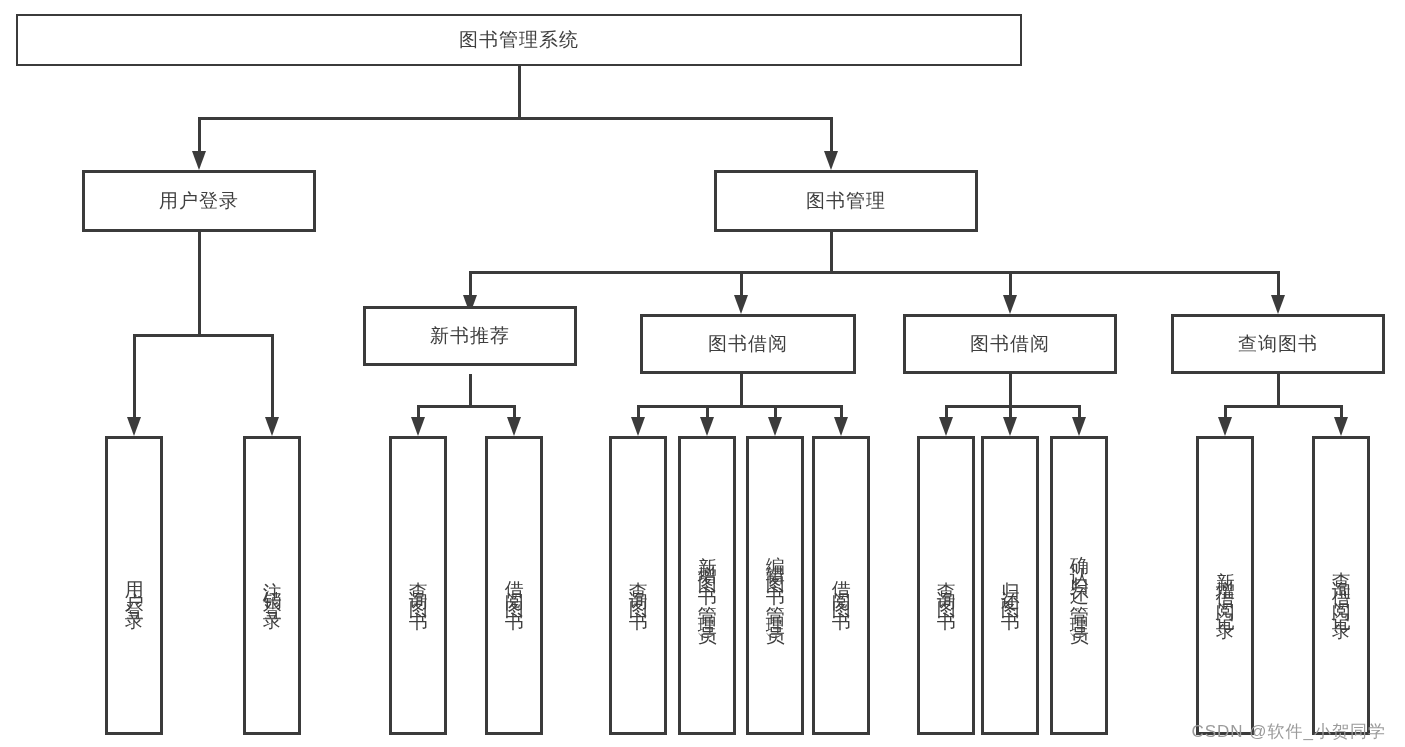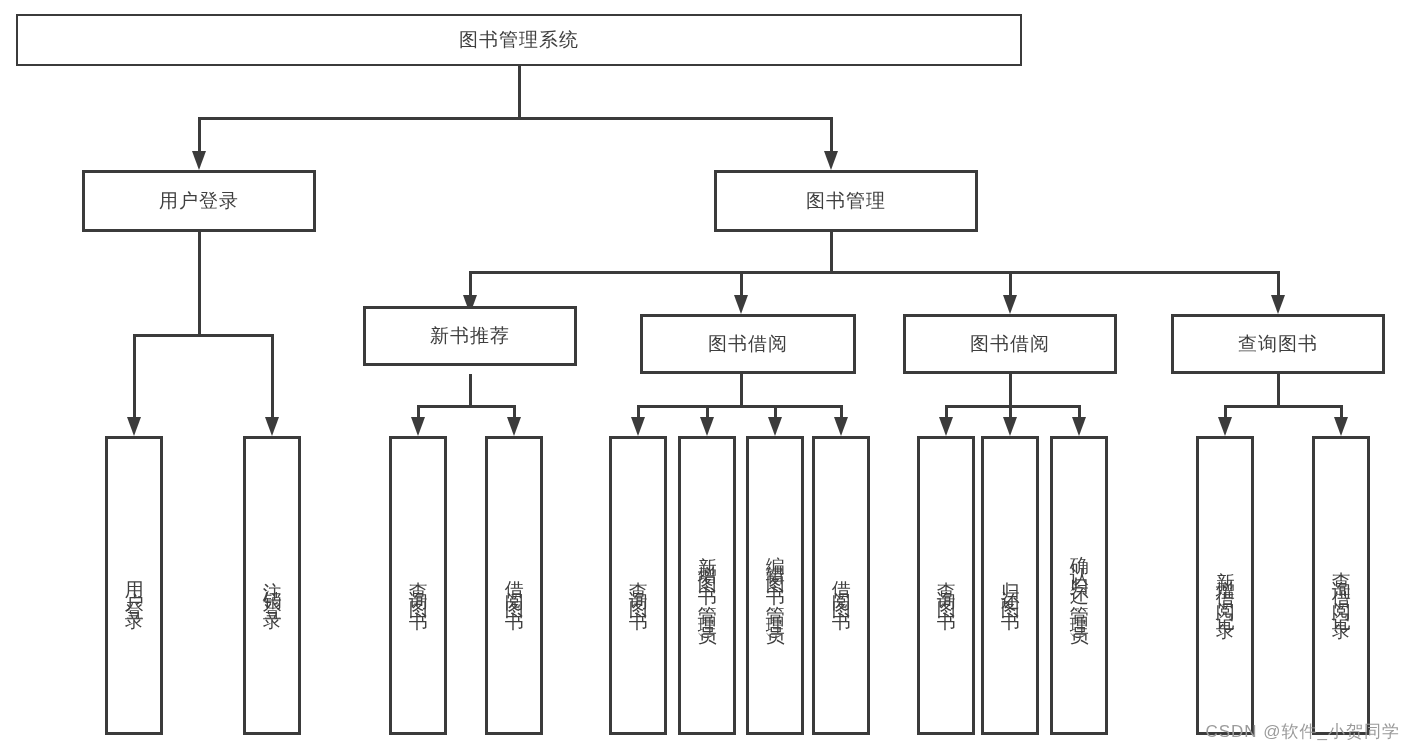--- a/index.html
+++ b/index.html
@@ -15,21 +15,21 @@
     border:3px solid #3b3b3b;display:flex;align-items:center;justify-content:center;
     color:#3f3f3f;
   }
   .box.root{border-width:2px;}
   .box.h span{font-size:19px;letter-spacing:1px;white-space:nowrap;}
   .box.v span{
     writing-mode:vertical-rl;text-orientation:mixed;
     font-size:19px;letter-spacing:10px;line-height:1.3;white-space:nowrap;
   }
   .watermark{
-    position:absolute;right:5px;bottom:4px;font-size:17px;color:#9b9b9b;
+    position:absolute;right:19px;bottom:4px;font-size:17px;color:#9b9b9b;
     letter-spacing:1px;z-index:5;
   }
 </style>
 </head>
 <body>
 
 <div class="stage">
 
   <svg class="wires" viewBox="0 0 1405 747" aria-hidden="true">
 

